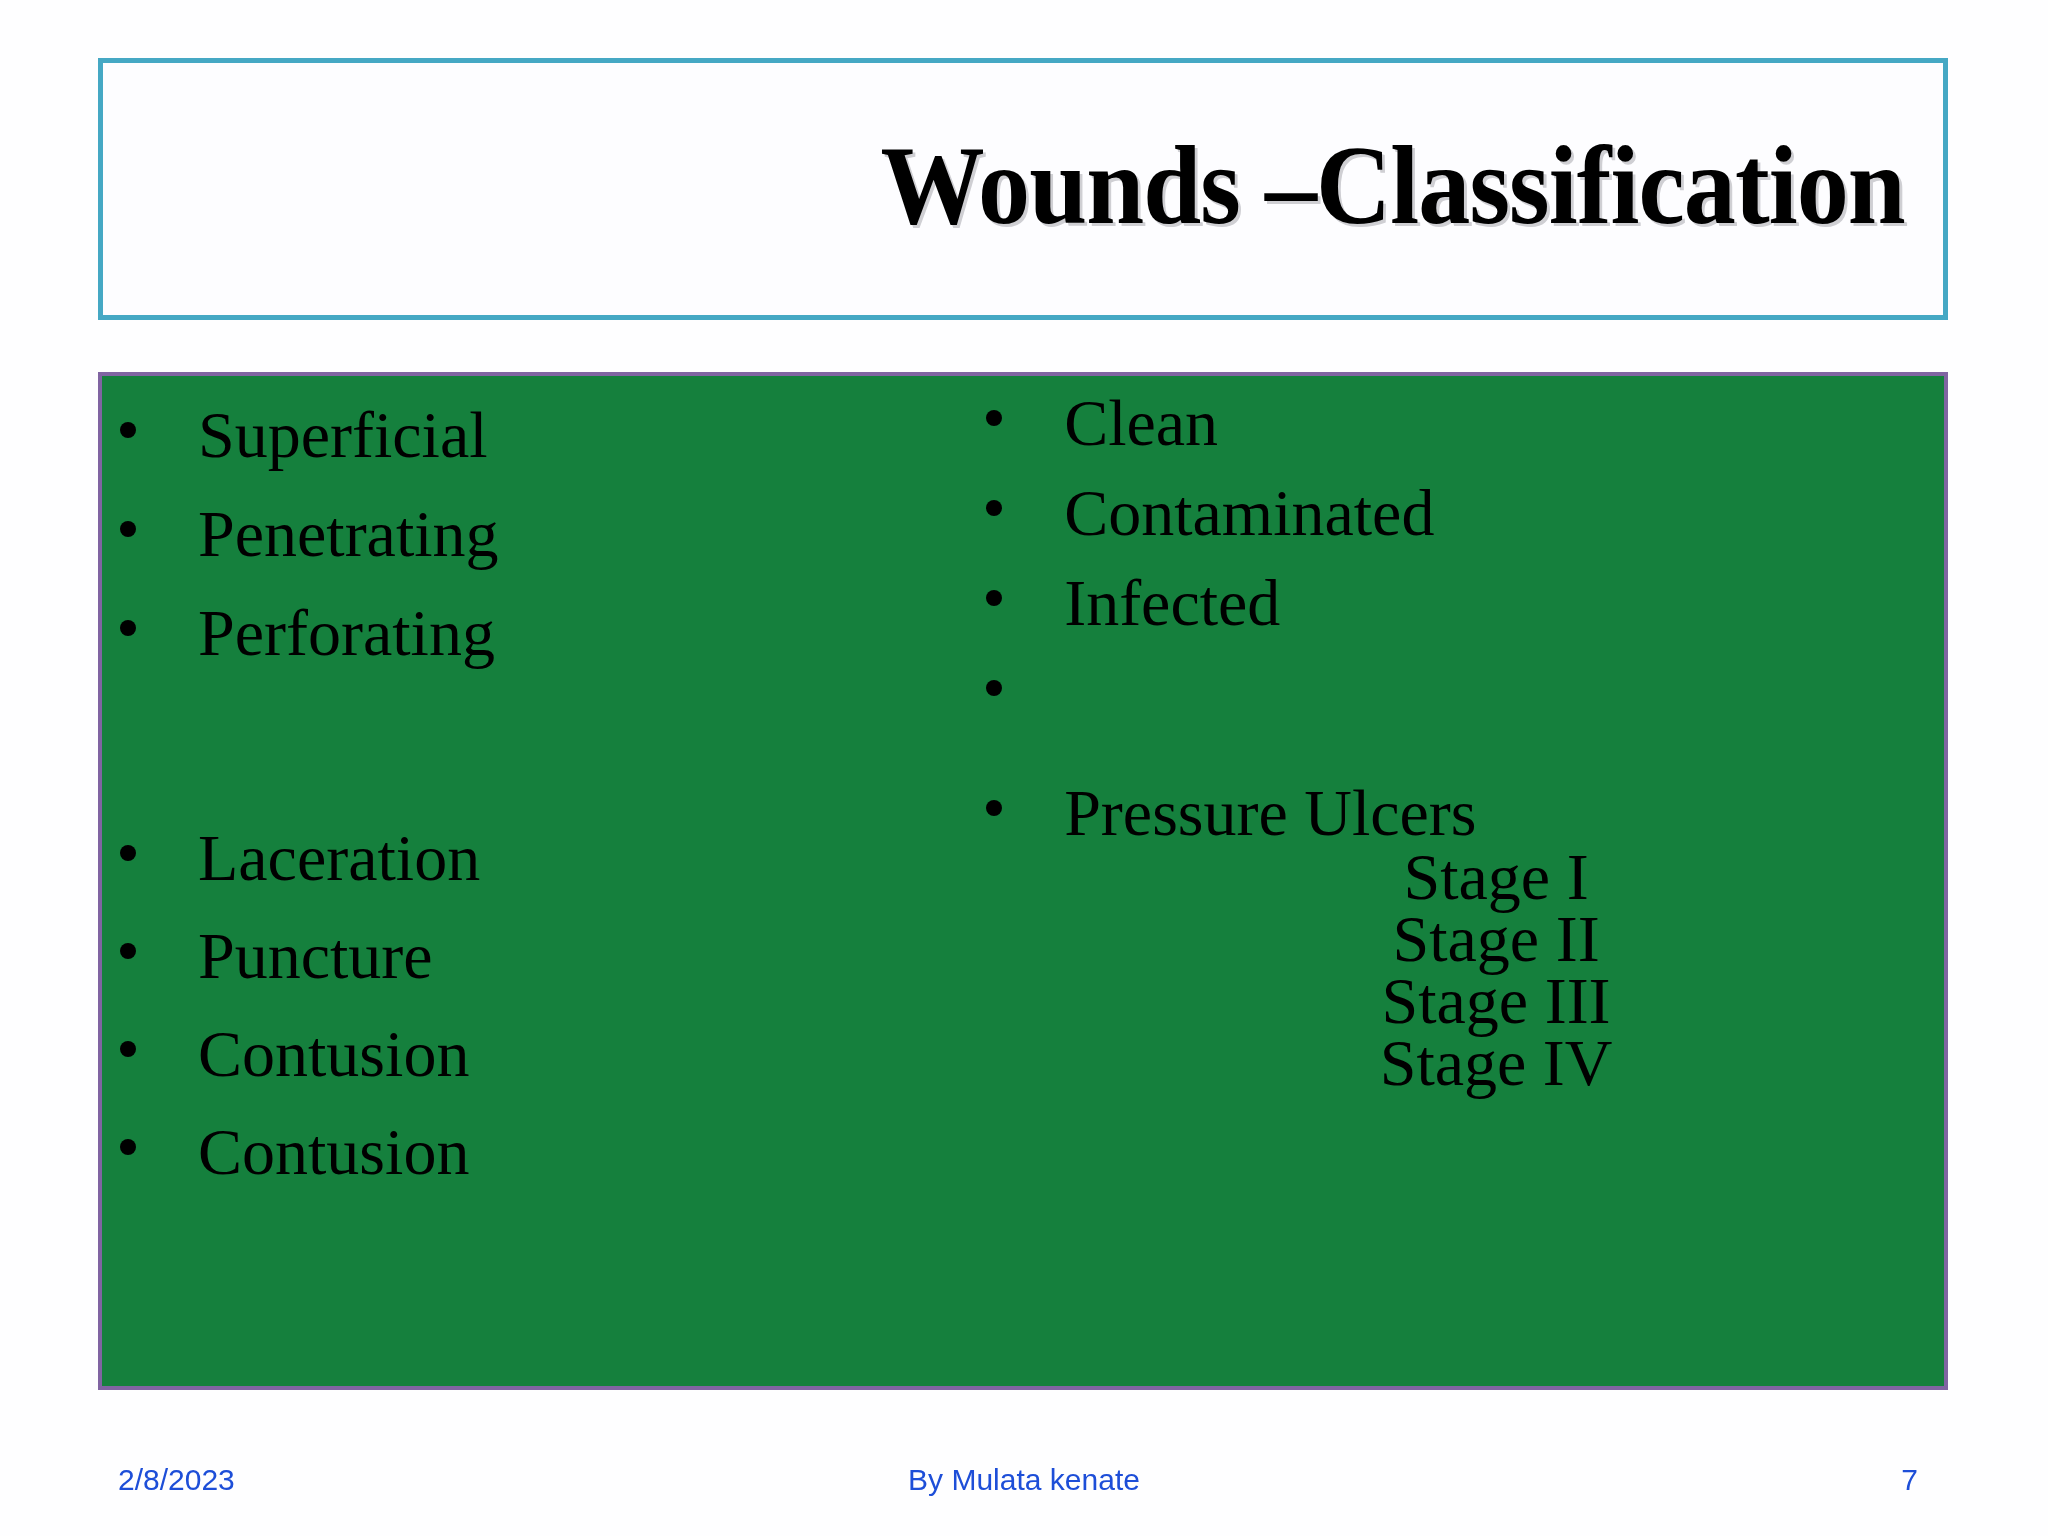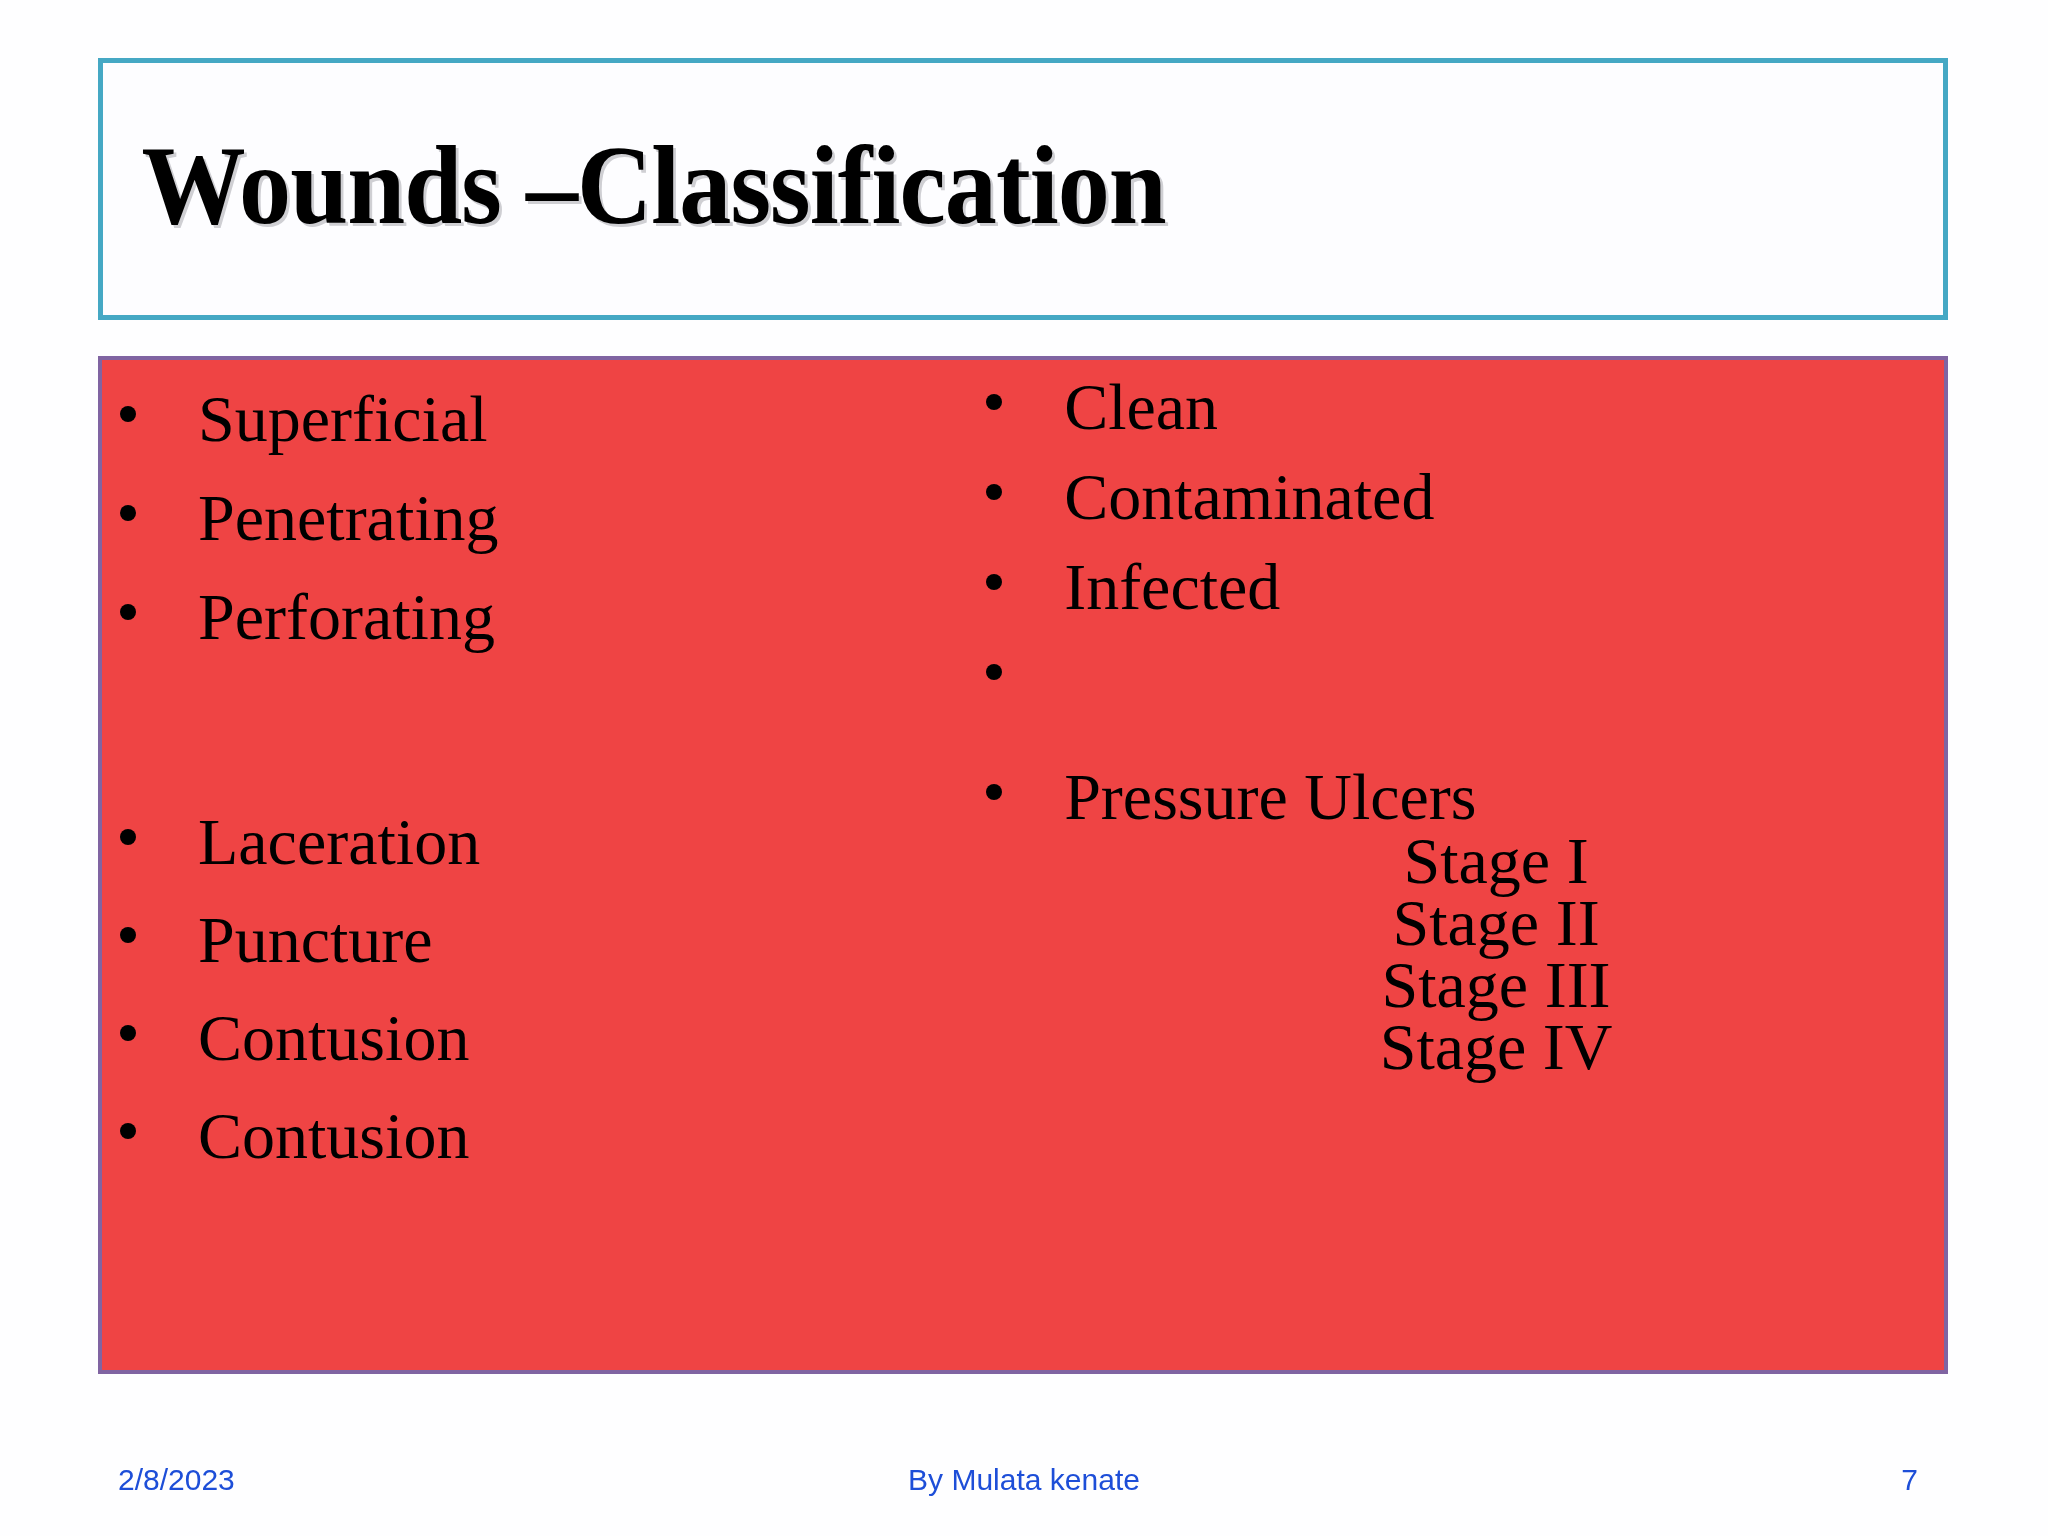--- a/index.html
+++ b/index.html
@@ -27,45 +27,45 @@
     position: absolute;
     left: 98px;
     top: 58px;
     width: 1850px;
     height: 262px;
     border: 5px solid #45A8C4;
     background: #fdfdff;
     box-sizing: border-box;
     display: flex;
     align-items: center;
-    justify-content: flex-start;
+    justify-content: flex-end;
   }
   .title-text {
     font-family: "Liberation Serif", "DejaVu Serif", serif;
     font-weight: bold;
     font-size: 112px;
     line-height: 1.0;
     color: #000000;
     letter-spacing: -1px;
     transform: scaleX(0.93);
     transform-origin: center;
     text-shadow: 3px 3px 0 rgba(120,120,130,0.35);
     white-space: nowrap;
     padding-bottom: 8px;
   }
 
   
   .content-box {
     position: absolute;
     left: 98px;
-    top: 356px;
+    top: 372px;
     width: 1850px;
     height: 1018px;
     border: 4px solid #8064A2;
-    background: #ef4444;
+    background: #15803d;
     box-sizing: border-box;
     display: flex;
     flex-direction: row;
   }
 
   .col {
     position: relative;
     height: 100%;
     box-sizing: border-box;
   }

